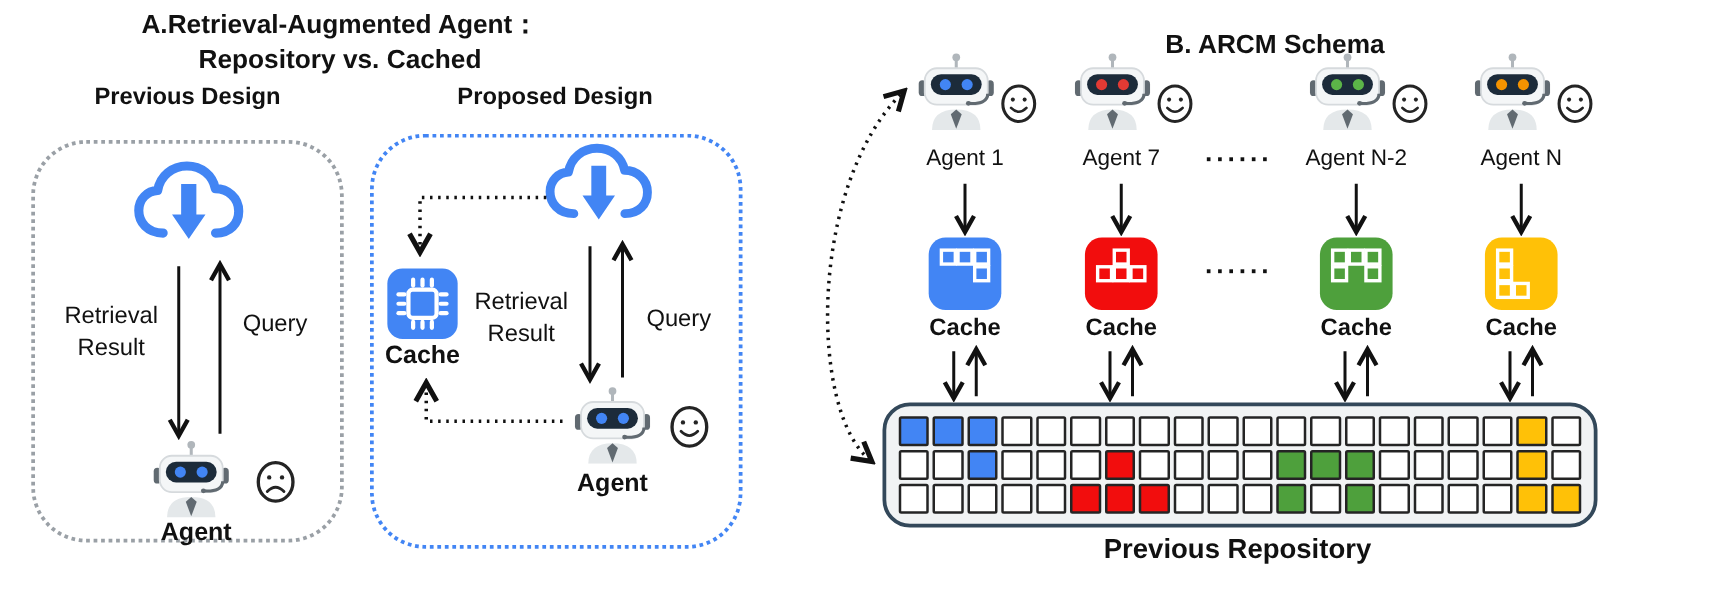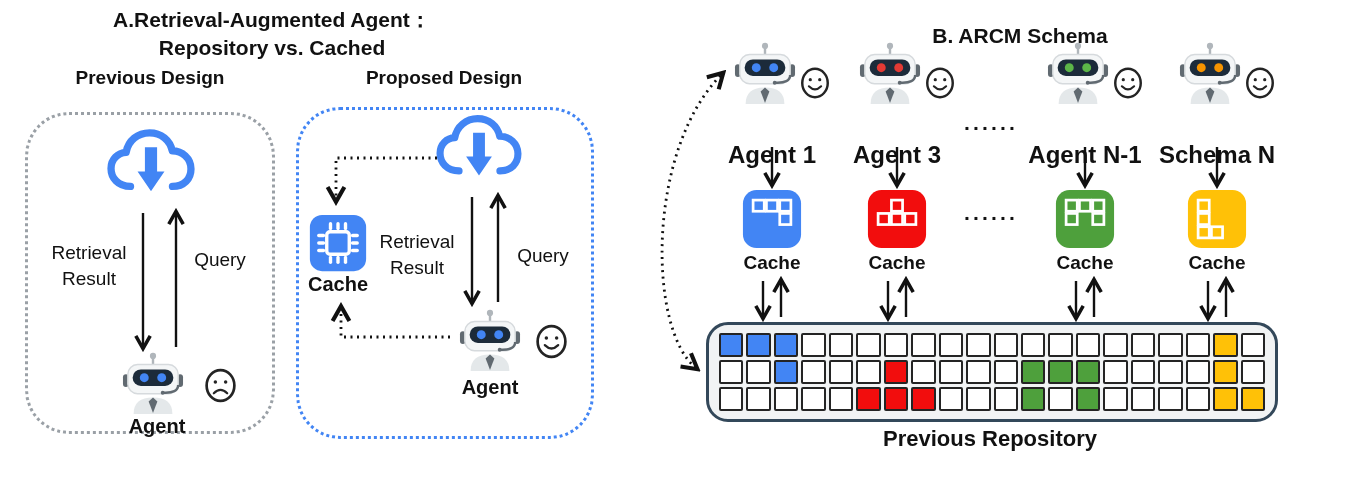--- a/index.html
+++ b/index.html
@@ -15,21 +15,21 @@
   .bold{font-weight:bold;}
   
   .panel-title{font-size:21px; font-weight:bold; line-height:28px;}
   .design-heading{font-size:19px; font-weight:bold;}
   .design-box{border:3px dotted var(--gray-border); border-radius:44px;}
   .design-box.proposed{border-color:var(--blue);}
   .flow-label{font-size:19px; line-height:26px;}
   .node-label{font-size:20px; font-weight:bold;}
   
   .agent-col{position:absolute; width:124px; height:236px;}
-  .agent-label{position:absolute; top:74px; left:0; width:124px; text-align:center; font-size:24px; font-weight:bold;margin-top:25px;}
+  .agent-label{position:absolute; top:74px; left:0; width:124px; text-align:center; font-size:18px; font-weight:normal;}
   .cache-label{position:absolute; top:210px; left:0; width:124px; text-align:center; font-size:19px; font-weight:bold;}
   .ellipsis{font-size:21px; font-weight:bold; letter-spacing:2px;}
   .repo{border:3px solid var(--repo-border); border-radius:22px; background:var(--repo-bg);
         padding:8px 10px; display:grid; grid-template-columns:repeat(20,1fr);
         grid-auto-rows:24px; gap:3px;}
   .repo-cell{background:#fff; border:2px solid #242424; border-radius:2px;}
   svg{display:block;}
   .cloud-line{stroke:var(--blue);}
   .cloud-arrow{fill:var(--blue);}
   .chip-bg{fill:var(--blue);}
@@ -188,21 +188,21 @@
         <circle cx="42" cy="42" r="2" fill="#616a71"></circle>
       <path d="M12,64 Q12,47 32,47 Q52,47 52,64 Z" fill="#e4e8ea"></path>
         <polygon points="32,47 36.5,51 32,63 27.5,51" fill="#616a71"></polygon>
     </svg>
     <svg class="abs" style="left:88px; top:24px;" width="34" height="34" viewBox="0 0 36 36">
       <ellipse cx="18" cy="18" rx="13.5" ry="15" fill="#fff" stroke="#242424" stroke-width="2.6"></ellipse>
       <circle cx="13" cy="14.5" r="1.7" fill="#242424"></circle>
         <circle cx="23" cy="14.5" r="1.7" fill="#242424"></circle>
       <path d="M11.5,21.5 Q18,28 24.5,21.5" fill="none" stroke="#242424" stroke-width="2.2" stroke-linecap="round"></path>
     </svg>
-    <div class="agent-label">Agent 3</div>
+    <div class="agent-label">Agent 7</div>
     <svg class="abs" style="left:31px; top:146px;" width="62" height="62" viewBox="0 0 64 64">
       <rect class="cache-bg" x="2" y="2" width="60" height="60" rx="14" fill="#F20D0D"></rect>
       <g class="cache-pattern" stroke="#fff" stroke-width="2.8" fill="none">
           <rect x="26.25" y="12.5" width="11.5" height="11.5"></rect>
           <rect x="12.5" y="26.25" width="11.5" height="11.5"></rect>
           <rect x="26.25" y="26.25" width="11.5" height="11.5"></rect>
           <rect x="40" y="26.25" width="11.5" height="11.5"></rect>
         </g>
     </svg>
     <div class="cache-label">Cache</div>
@@ -222,21 +222,21 @@
         <circle cx="42" cy="42" r="2" fill="#616a71"></circle>
       <path d="M12,64 Q12,47 32,47 Q52,47 52,64 Z" fill="#e4e8ea"></path>
         <polygon points="32,47 36.5,51 32,63 27.5,51" fill="#616a71"></polygon>
     </svg>
     <svg class="abs" style="left:88px; top:24px;" width="34" height="34" viewBox="0 0 36 36">
       <ellipse cx="18" cy="18" rx="13.5" ry="15" fill="#fff" stroke="#242424" stroke-width="2.6"></ellipse>
       <circle cx="13" cy="14.5" r="1.7" fill="#242424"></circle>
         <circle cx="23" cy="14.5" r="1.7" fill="#242424"></circle>
       <path d="M11.5,21.5 Q18,28 24.5,21.5" fill="none" stroke="#242424" stroke-width="2.2" stroke-linecap="round"></path>
     </svg>
-    <div class="agent-label">Agent N-1</div>
+    <div class="agent-label">Agent N-2</div>
     <svg class="abs" style="left:31px; top:146px;" width="62" height="62" viewBox="0 0 64 64">
       <rect class="cache-bg" x="2" y="2" width="60" height="60" rx="14" fill="#4EA03C"></rect>
       <g class="cache-pattern" stroke="#fff" stroke-width="2.8" fill="none">
           <rect x="12.5" y="12.5" width="11.5" height="11.5"></rect>
           <rect x="26.25" y="12.5" width="11.5" height="11.5"></rect>
           <rect x="40" y="12.5" width="11.5" height="11.5"></rect>
           <rect x="12.5" y="26.25" width="11.5" height="11.5"></rect>
           <rect x="40" y="26.25" width="11.5" height="11.5"></rect>
         </g>
     </svg>
@@ -257,21 +257,21 @@
         <circle cx="42" cy="42" r="2" fill="#616a71"></circle>
       <path d="M12,64 Q12,47 32,47 Q52,47 52,64 Z" fill="#e4e8ea"></path>
         <polygon points="32,47 36.5,51 32,63 27.5,51" fill="#616a71"></polygon>
     </svg>
     <svg class="abs" style="left:88px; top:24px;" width="34" height="34" viewBox="0 0 36 36">
       <ellipse cx="18" cy="18" rx="13.5" ry="15" fill="#fff" stroke="#242424" stroke-width="2.6"></ellipse>
       <circle cx="13" cy="14.5" r="1.7" fill="#242424"></circle>
         <circle cx="23" cy="14.5" r="1.7" fill="#242424"></circle>
       <path d="M11.5,21.5 Q18,28 24.5,21.5" fill="none" stroke="#242424" stroke-width="2.2" stroke-linecap="round"></path>
     </svg>
-    <div class="agent-label">Schema N</div>
+    <div class="agent-label">Agent N</div>
     <svg class="abs" style="left:31px; top:146px;" width="62" height="62" viewBox="0 0 64 64">
       <rect class="cache-bg" x="2" y="2" width="60" height="60" rx="14" fill="#FFC107"></rect>
       <g class="cache-pattern" stroke="#fff" stroke-width="2.8" fill="none">
           <rect x="12.5" y="12.5" width="11.5" height="11.5"></rect>
           <rect x="12.5" y="26.25" width="11.5" height="11.5"></rect>
           <rect x="12.5" y="40" width="11.5" height="11.5"></rect>
           <rect x="26.25" y="40" width="11.5" height="11.5"></rect>
         </g>
     </svg>
     <div class="cache-label">Cache</div>

